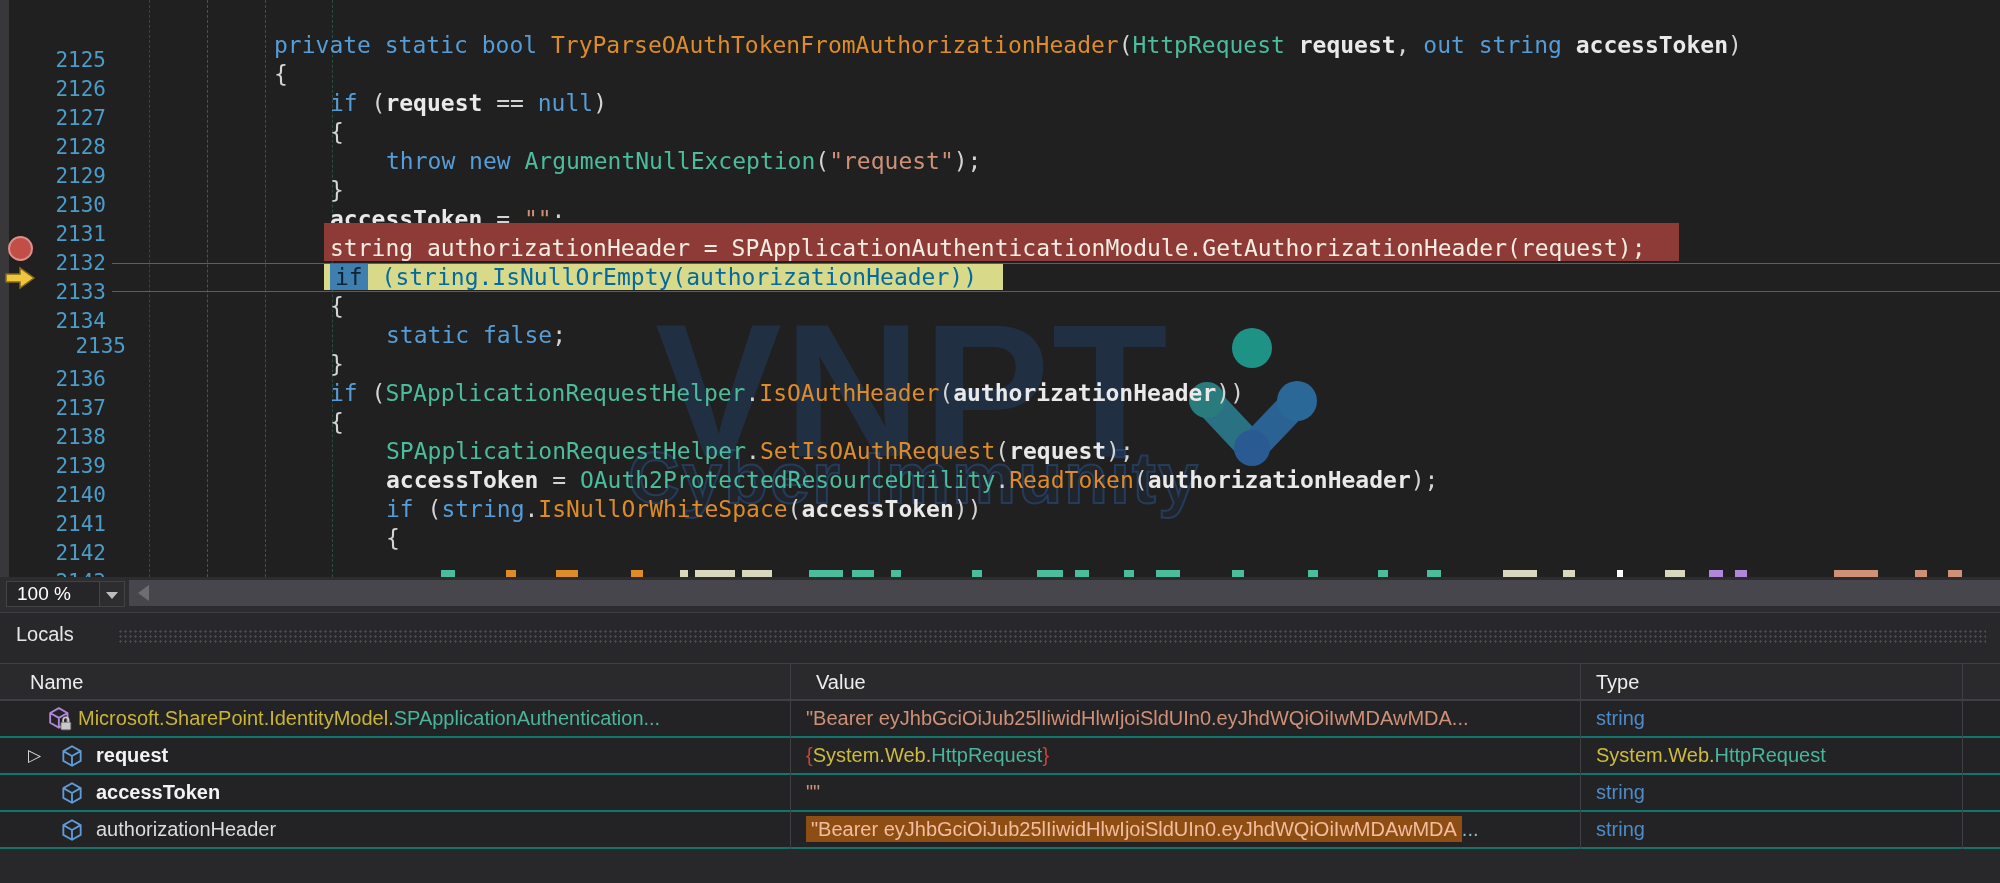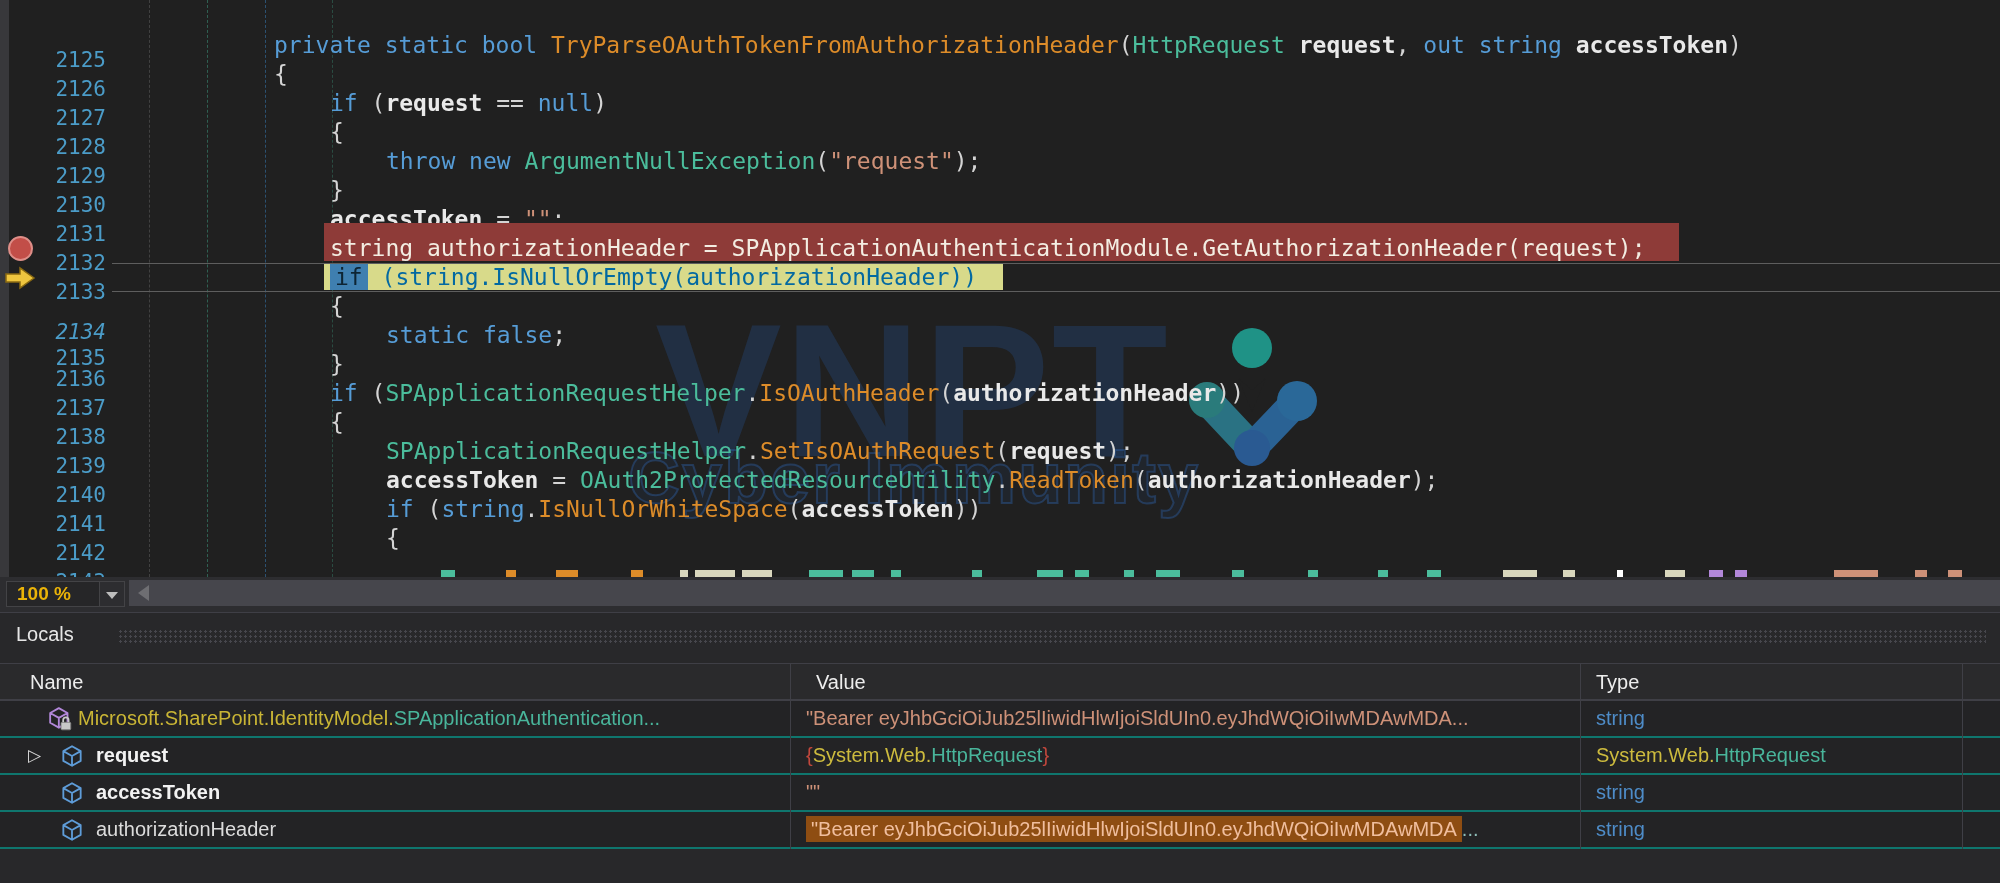--- a/index.html
+++ b/index.html
@@ -29,22 +29,22 @@
   .frag{position:absolute;top:570px;height:7px;z-index:4;}
   
   #wm-brand{position:absolute;left:655px;top:295px;font-size:190px;line-height:190px;font-weight:bold;
         letter-spacing:2px;color:rgba(36,84,150,0.30);z-index:2;}
   #wm-sub{position:absolute;left:628px;top:438px;font-size:72px;line-height:80px;font-weight:bold;
         letter-spacing:2px;color:rgba(40,90,160,0.10);-webkit-text-stroke:2px rgba(45,95,165,0.42);z-index:2;}
   #wm-logo{position:absolute;left:1160px;top:320px;z-index:2;opacity:.92;}
   
   #bottom-bar{position:absolute;left:0;top:577px;width:2000px;height:35px;background:#2D2D30;}
   #zoom-box{position:absolute;left:6px;top:4px;width:94px;height:26px;background:#262628;
-        border:1px solid #434346;box-sizing:border-box;color:#eab308;font-size:19px;line-height:24px;
-        padding-left:10px;font-weight:bold;}
+        border:1px solid #434346;box-sizing:border-box;color:#ffffff;font-size:19px;line-height:24px;
+        padding-left:10px;}
   #zoom-drop{position:absolute;left:99px;top:4px;width:26px;height:26px;background:#2D2D30;
         border:1px solid #434346;box-sizing:border-box;text-align:center;}
   #zoom-drop .caret{display:inline-block;margin-top:10px;width:0;height:0;
         border-left:6px solid transparent;border-right:6px solid transparent;border-top:7px solid #BDBDBD;}
   #hscroll{position:absolute;left:129px;top:3px;width:1871px;height:26px;background:#46464C;}
   #hscroll .left-arrow{position:absolute;left:9px;top:5px;width:0;height:0;
         border-top:8px solid transparent;border-bottom:8px solid transparent;border-right:11px solid #6E6E72;}
   
   #locals{position:absolute;left:0;top:612px;width:2000px;height:271px;background:#28282A;
         border-top:1px solid #3F3F46;box-sizing:border-box;}
@@ -95,22 +95,22 @@
     <div id="gutter">
         <div class="lnum" style="top: 2px;">2125</div>
         <div class="lnum" style="top: 31px;">2126</div>
         <div class="lnum" style="top: 60px;">2127</div>
         <div class="lnum" style="top: 89px;">2128</div>
         <div class="lnum" style="top: 118px;">2129</div>
         <div class="lnum" style="top: 147px;">2130</div>
         <div class="lnum" style="top: 176px;">2131</div>
         <div class="lnum" style="top: 205px;">2132</div>
         <div class="lnum" style="top: 234px;">2133</div>
-        <div class="lnum" style="top: 274px; font-style: italic;">2134</div>
-        <div class="lnum" style="top: 300px;">2135</div>
+        <div class="lnum" style="top: 263px;">2134</div>
+        <div class="lnum" style="top: 288px; padding-left: 20px;">2135</div>
         <div class="lnum" style="top: 321px;">2136</div>
         <div class="lnum" style="top: 350px;">2137</div>
         <div class="lnum" style="top: 379px;">2138</div>
         <div class="lnum" style="top: 408px;">2139</div>
         <div class="lnum" style="top: 437px;">2140</div>
         <div class="lnum" style="top: 466px;">2141</div>
         <div class="lnum" style="top: 495px;">2142</div>
         <div class="lnum" style="top: 524px;">2143</div>
       </div>
     <div id="code-lines">

